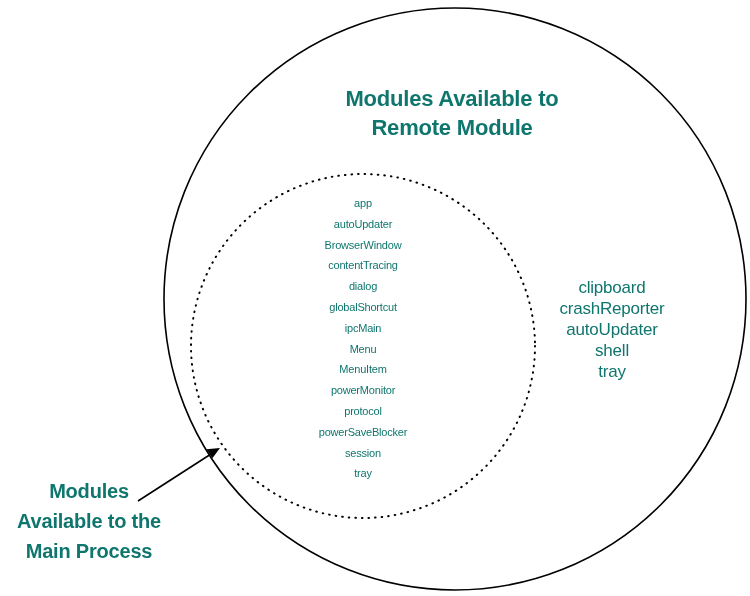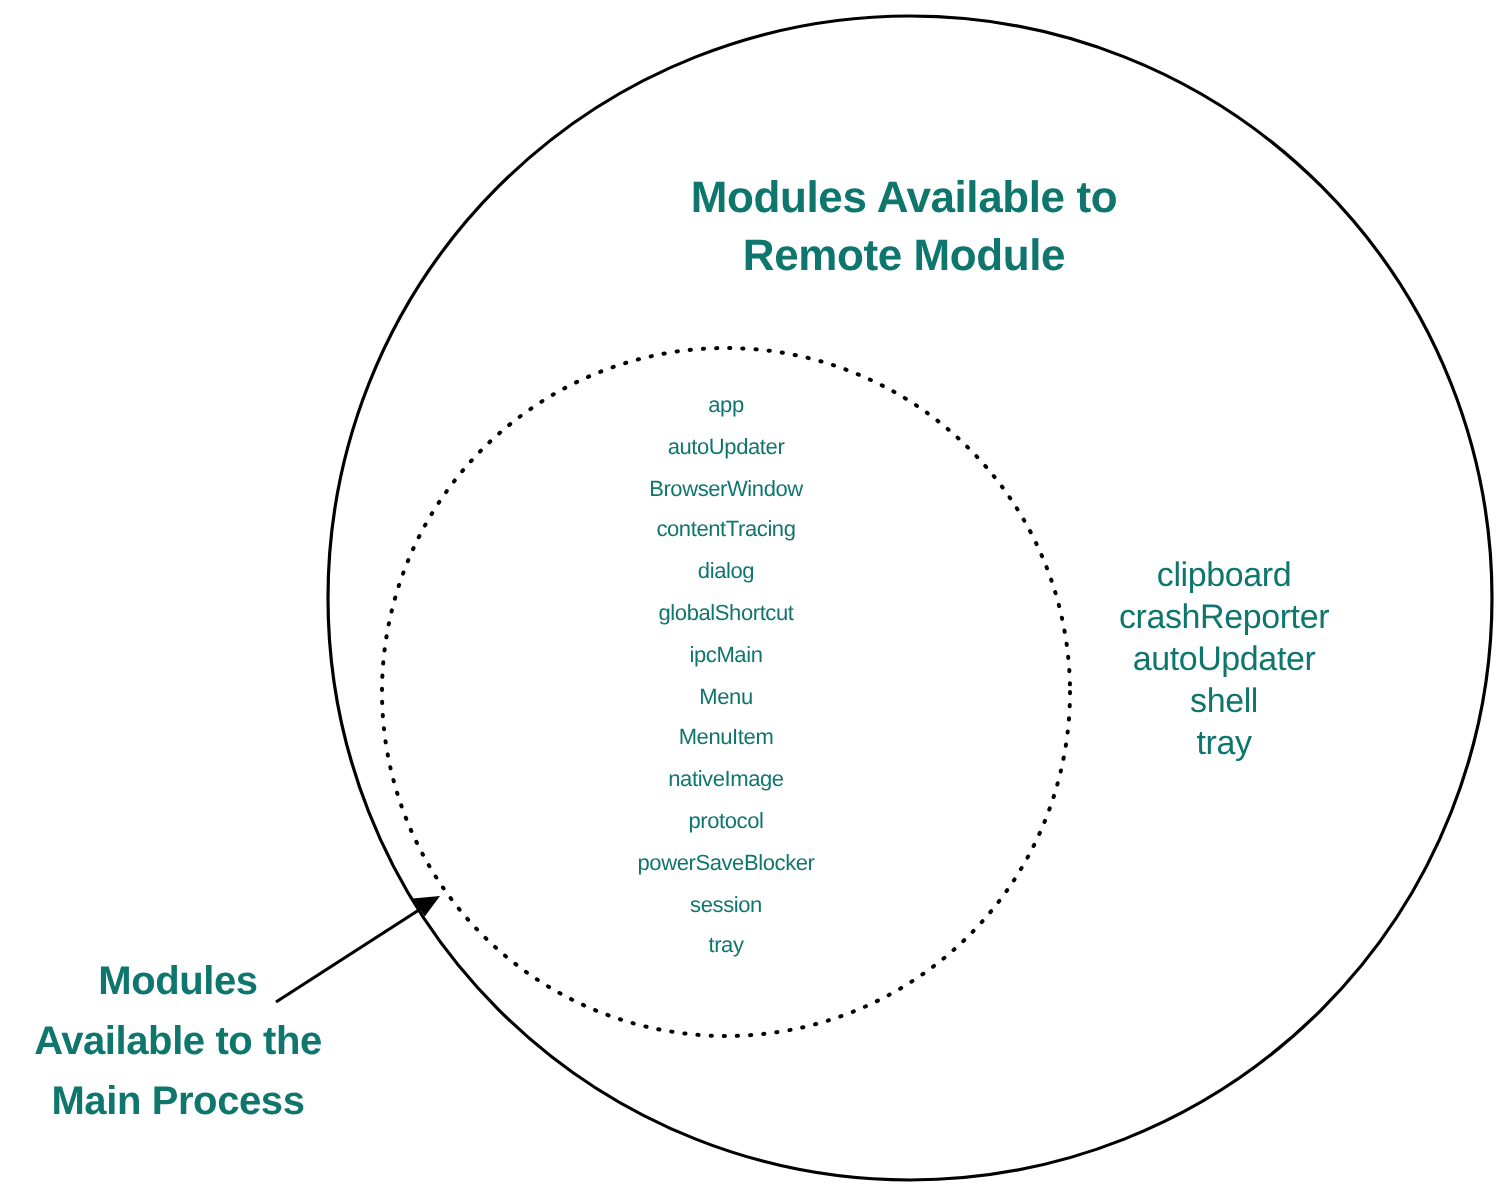--- a/index.html
+++ b/index.html
@@ -87,21 +87,21 @@
   <div class="txt inner-list">
     <span class="module-line">app</span>
     <span class="module-line">autoUpdater</span>
     <span class="module-line">BrowserWindow</span>
     <span class="module-line">contentTracing</span>
     <span class="module-line">dialog</span>
     <span class="module-line">globalShortcut</span>
     <span class="module-line">ipcMain</span>
     <span class="module-line">Menu</span>
     <span class="module-line">MenuItem</span>
-    <span class="module-line">nativeImage</span>
+    <span class="module-line">powerMonitor</span>
     <span class="module-line">protocol</span>
     <span class="module-line">powerSaveBlocker</span>
     <span class="module-line">session</span>
     <span class="module-line">tray</span>
   </div>
 
   <div class="txt outer-list">
     <span class="module-line">clipboard</span>
     <span class="module-line">crashReporter</span>
     <span class="module-line">autoUpdater</span>

